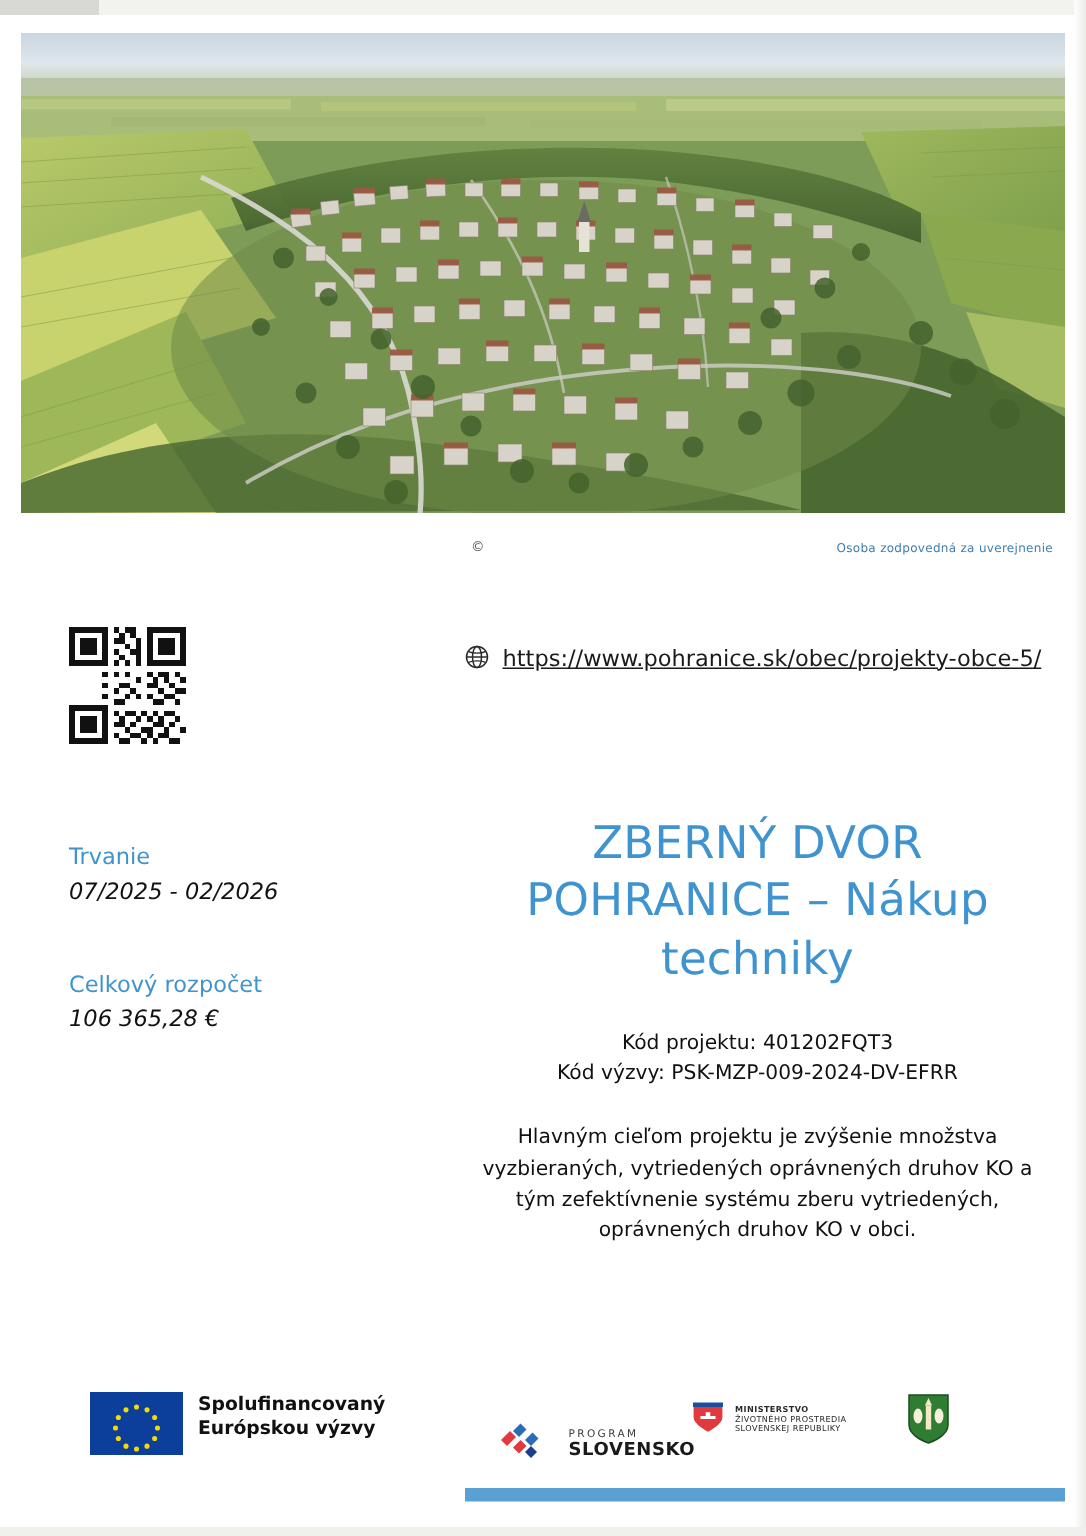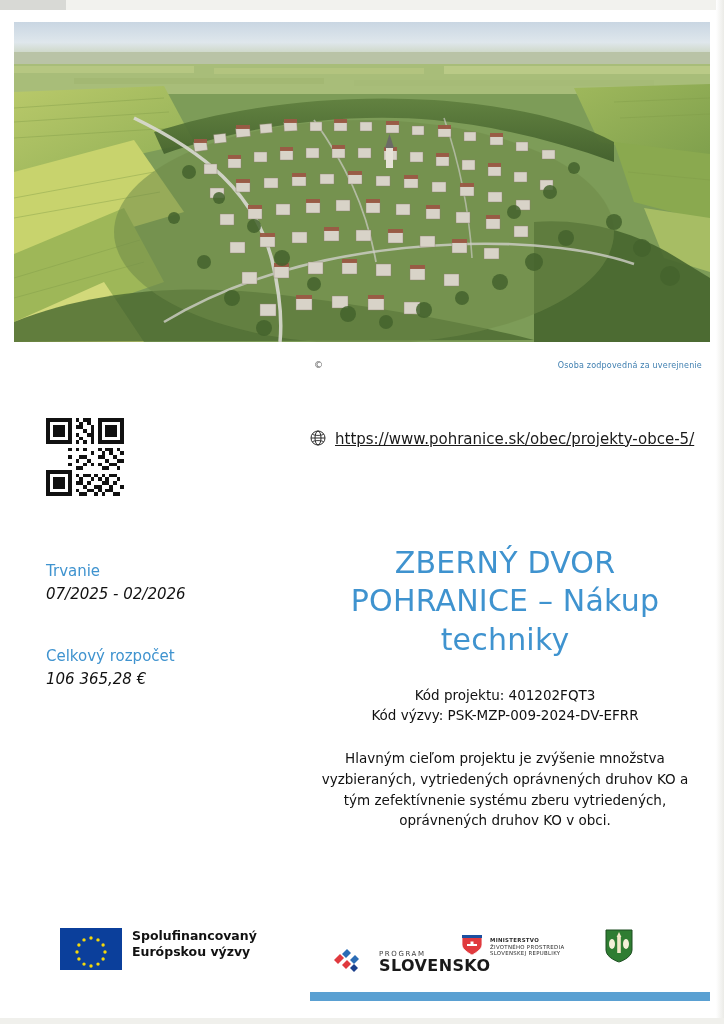--- a/index.html
+++ b/index.html
@@ -199,21 +199,21 @@
   .ps-text {
     line-height: 1.05;
   }
   .ps-text .l1 {
     font-size: 7px;
     letter-spacing: 1.6px;
     color: #3b3b3b;
     display: block;
   }
   .ps-text .l2 {
-    font-size: 16px;
+    font-size: 12px;
     letter-spacing: 0.4px;
     color: #1a1a1a;
     font-weight: 700;
     display: block;
   }
   .mzp-logo {
     position: absolute;
     left: 460px;
     top: 14px;
     display: flex;

